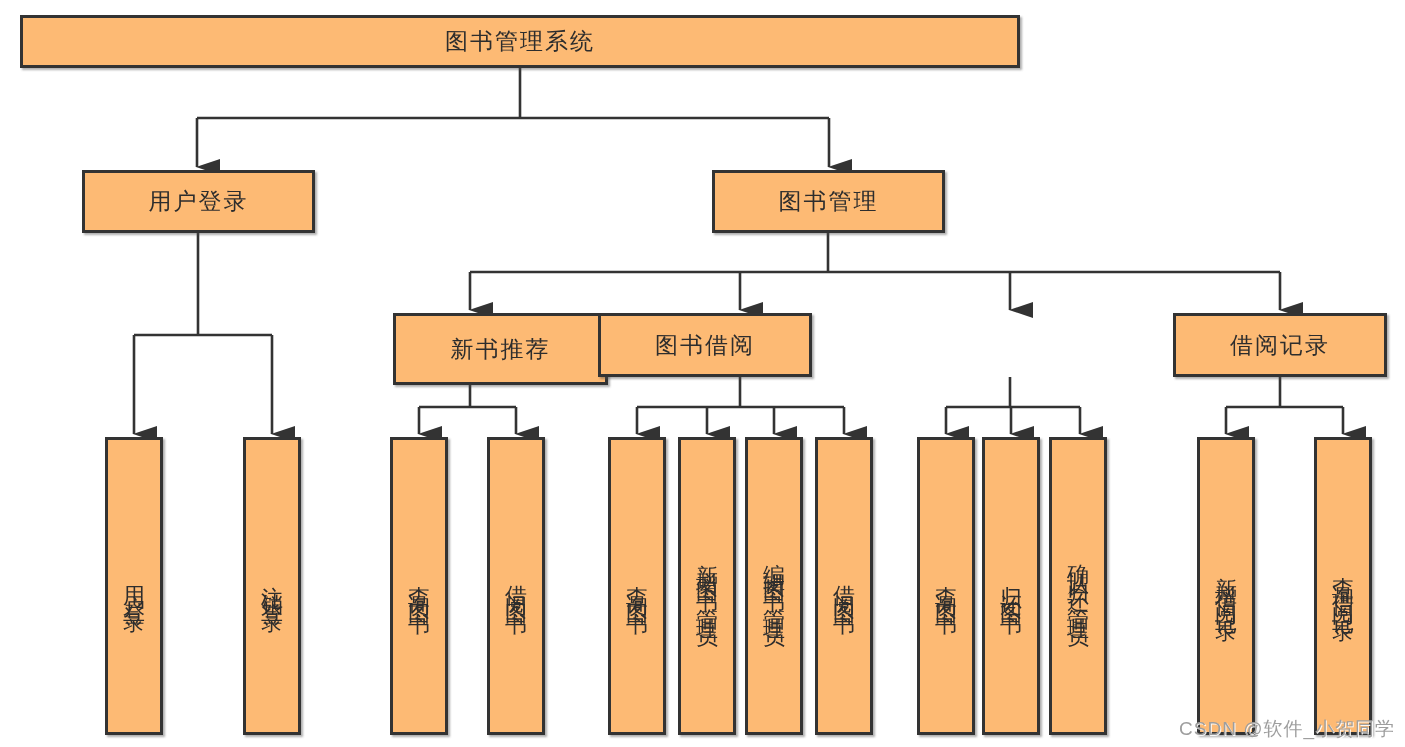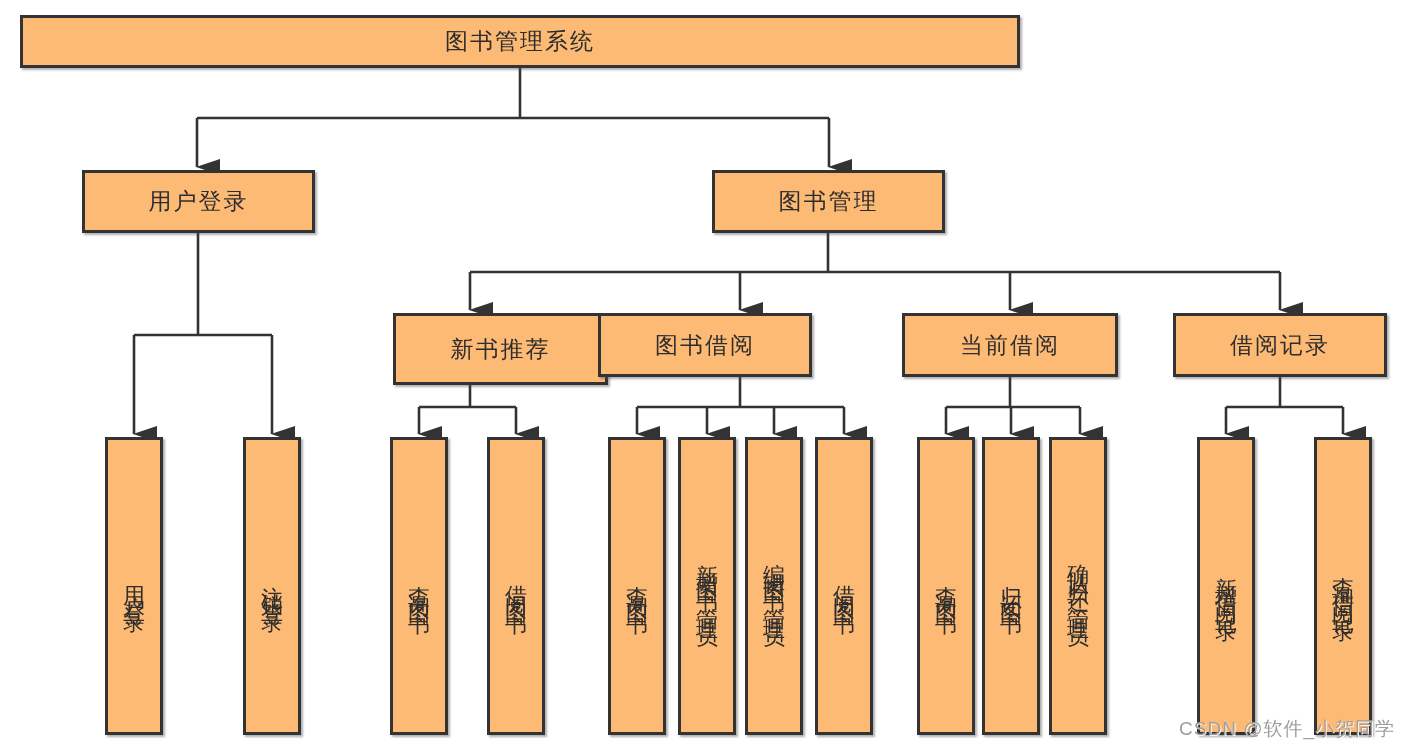--- a/index.html
+++ b/index.html
@@ -143,21 +143,20 @@
     <path d="M1343 407 V434" marker-end="url(#arrow)"></path>
   </svg>
 
   <div class="node h root">图书管理系统</div>
 
   <div class="node h n2a">用户登录</div>
   <div class="node h n2b">图书管理</div>
 
   <div class="node h n3a">新书推荐</div>
   <div class="node h n3b">图书借阅</div>
-  <div class="node h n3c">当前借阅</div>
   <div class="node h n3d">借阅记录</div>
 
   <div class="node v L1">用户登录</div>
   <div class="node v L2">注销登录</div>
 
   <div class="node v L3">查询图书</div>
   <div class="node v L4">借阅图书</div>
 
   <div class="node v L5">查询图书</div>
   <div class="node v L6">新增图书（管理员）</div>

